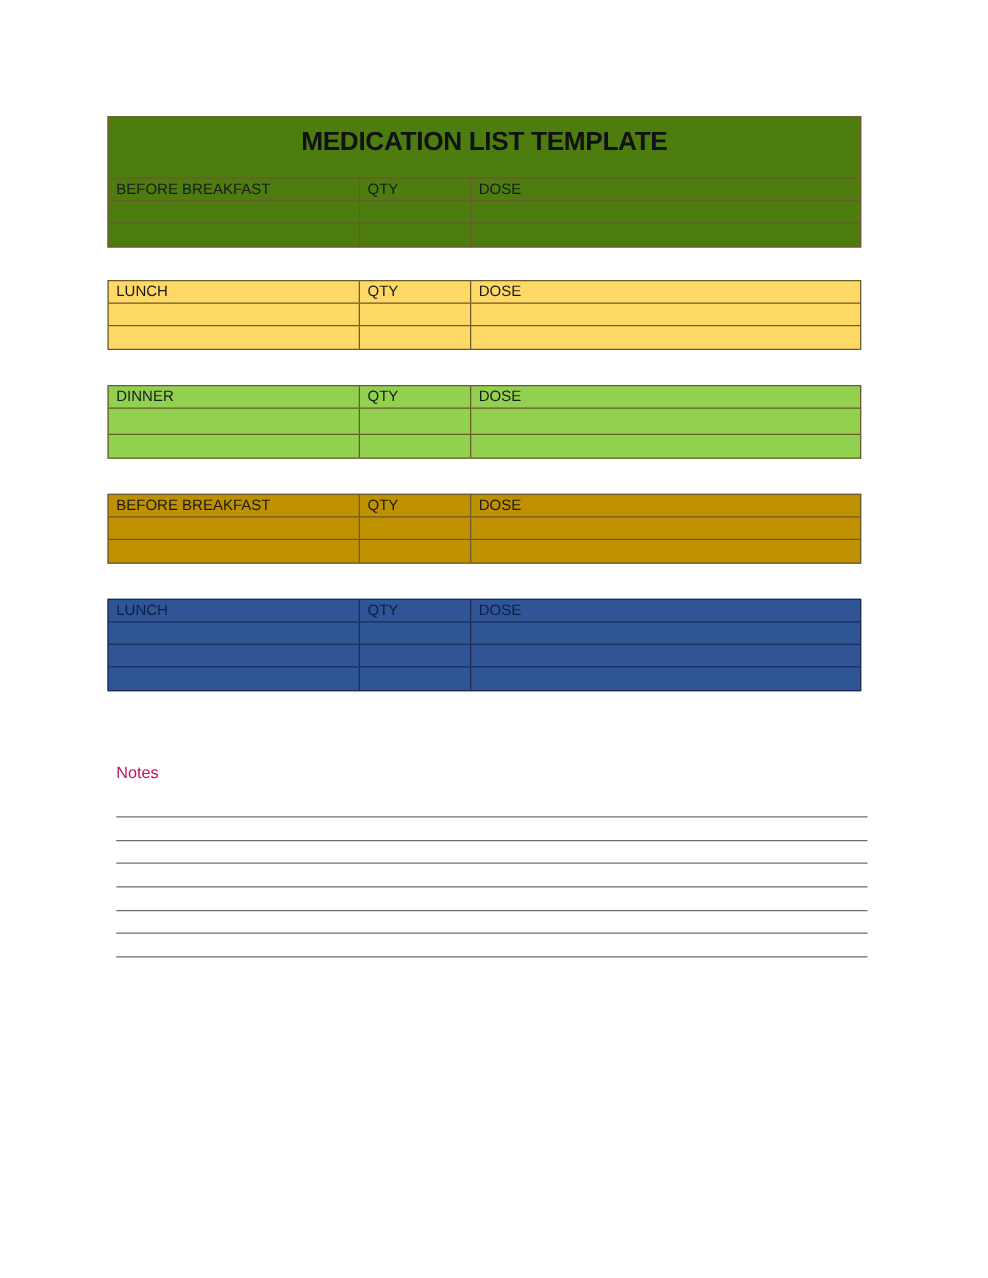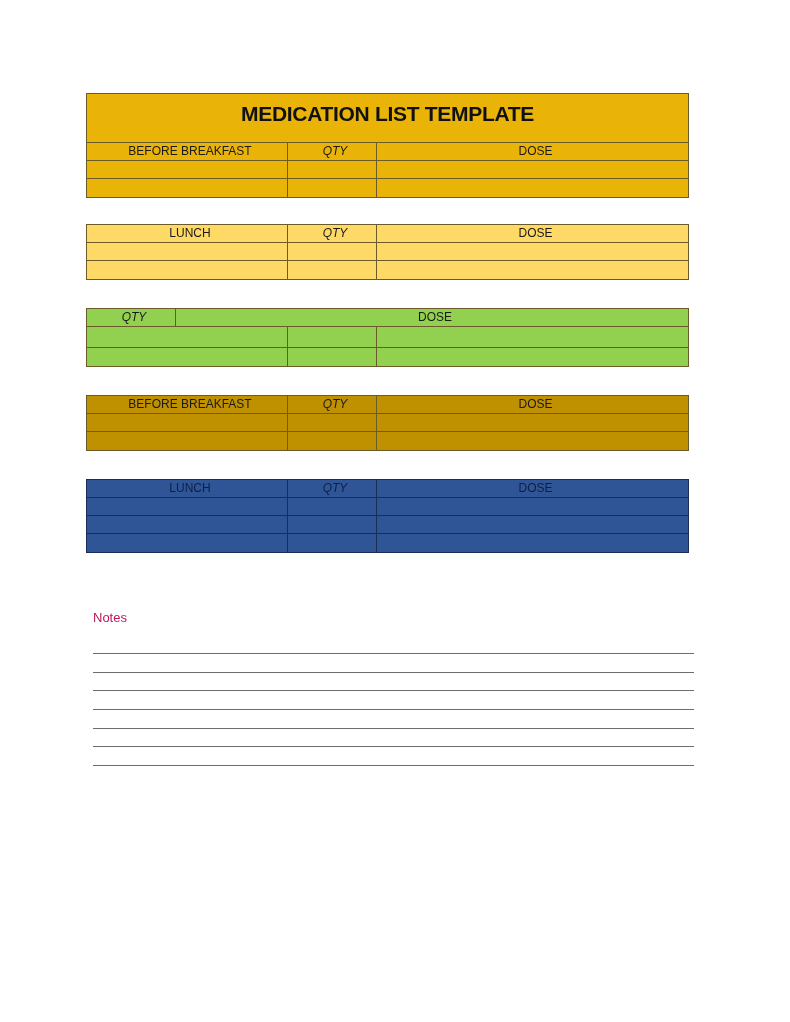--- a/index.html
+++ b/index.html
@@ -2,35 +2,35 @@
 <html><head>
 <meta charset="utf-8">
 <style>
   html, body { margin: 0; padding: 0; background: #ffffff; }
   body { width: 790px; height: 1022px; position: relative; font-family: "Liberation Sans", sans-serif; overflow: hidden; }
   .tbl { position: absolute; left: 86px; width: 603px; border: 1px solid #6b5a2a; box-sizing: border-box; }
   .title-row { height: 48px; display: flex; align-items: center; justify-content: center; border-bottom: 1px solid #6b5a2a; }
   .title-text { font-weight: bold; font-size: 21px; color: #111; margin-top: -8px; letter-spacing: -0.3px; }
   .row { display: flex; height: 18px; border-bottom: 1px solid #6b5a2a; box-sizing: border-box; }
   .row:last-child { border-bottom: none; }
-  .cell { box-sizing: border-box; border-right: 1px solid #6b5a2a; font-size: 12px; line-height: 17px; padding-left: 6px; color: #1a1a1a; white-space: nowrap; overflow: hidden; text-align: center; }
+  .cell { box-sizing: border-box; border-right: 1px solid #6b5a2a; font-size: 12px; line-height: 17px; padding-left: 6px; color: #1a1a1a; white-space: nowrap; overflow: hidden; }
   .cell:last-child { border-right: none; }
   .c1 { width: 201px; }
-  .c2 { width: 89px; font-style: italic; }
+  .c2 { width: 89px; }
   .c3 { flex: 1; }
   .blue .cell { color: #0e1f45; border-color: #1b2c55; }
   .blue .row { border-color: #1b2c55; }
   .blue { border-color: #1b2c55; }
   .notes-label { position: absolute; left: 93px; top: 610px; font-size: 13px; color: #be185d; }
   .note-line { position: absolute; left: 93px; width: 601px; height: 0; border-top: 1.5px solid #6e6e6e; }
 </style>
 </head>
 <body>
 
-<div class="tbl" style="top:93px; background:#eab308;">
+<div class="tbl" style="top:93px; background:#4d7c0f;">
   <div class="title-row">
     <span class="title-text">MEDICATION LIST TEMPLATE</span>
   </div>
   <div class="row">
     <div class="cell c1">BEFORE BREAKFAST</div>
     <div class="cell c2">QTY</div>
     <div class="cell c3">DOSE</div>
   </div>
   <div class="row">
     <div class="cell c1"></div>
@@ -57,20 +57,21 @@
   </div>
   <div class="row">
     <div class="cell c1"></div>
     <div class="cell c2"></div>
     <div class="cell c3"></div>
   </div>
 </div>
 
 <div class="tbl" style="top:308px; background:#92D050;">
   <div class="row">
+    <div class="cell c1">DINNER</div>
     <div class="cell c2">QTY</div>
     <div class="cell c3">DOSE</div>
   </div>
   <div class="row" style="height:21px;">
     <div class="cell c1"></div>
     <div class="cell c2"></div>
     <div class="cell c3"></div>
   </div>
   <div class="row">
     <div class="cell c1"></div>

